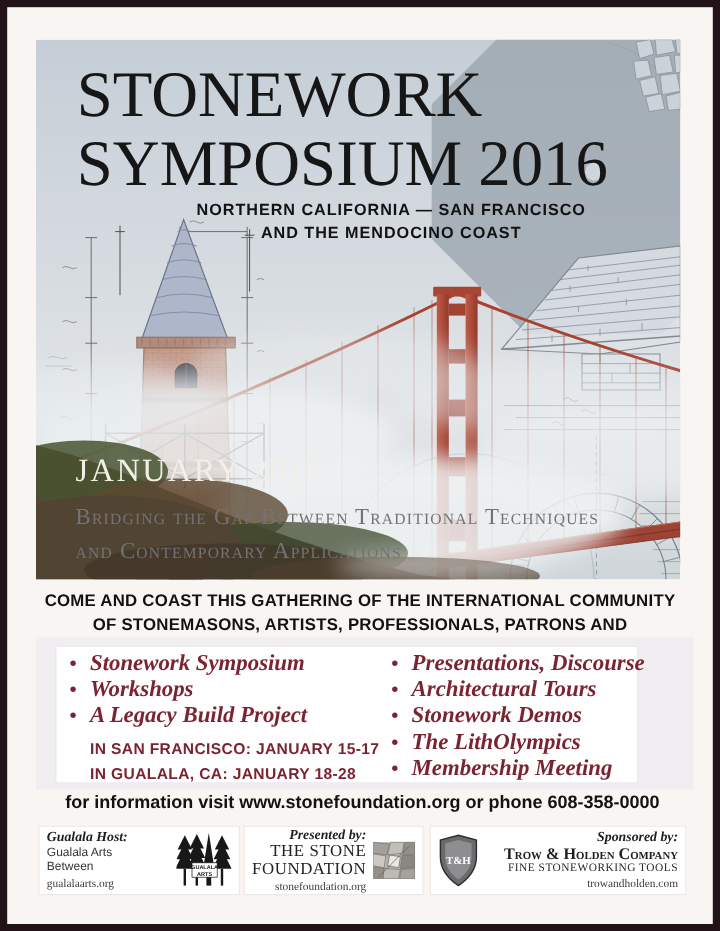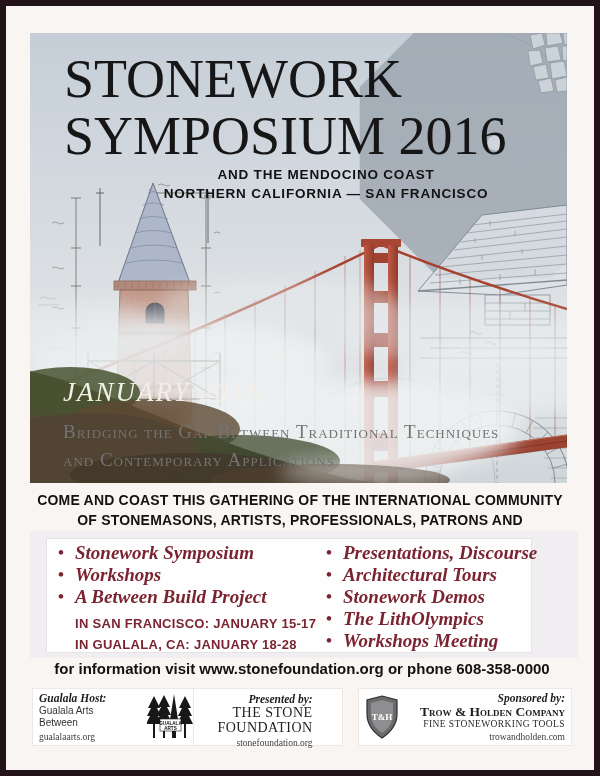--- a/index.html
+++ b/index.html
@@ -10,21 +10,21 @@
 
   
   .photo{left:30px;top:33px;width:537px;height:450px;overflow:hidden;}
   .photo svg{position:absolute;left:0;top:0;}
 
   .title{left:34px;top:18px;font-family:"Liberation Serif",serif;font-size:54px;line-height:57px;
          color:#161616;letter-spacing:0px;white-space:nowrap;}
   .subtitle{left:78px;top:132px;width:436px;text-align:center;font-weight:bold;font-size:13.5px;
             line-height:19px;letter-spacing:.8px;color:#121212;}
   .date-overlay{left:33px;top:344px;font-family:"Liberation Serif",serif;font-size:27px;
-                letter-spacing:2px;color:#f3efe6;font-style:italic;}
+                letter-spacing:2px;color:#f3efe6;}
   .tagline{left:33px;top:385px;font-family:"Liberation Serif",serif;font-variant:small-caps;
            font-size:19px;line-height:28px;letter-spacing:1px;color:#737373;}
 
   
   .invitation{left:30px;top:490px;width:540px;text-align:center;font-weight:bold;
               font-size:14px;line-height:20px;letter-spacing:.2px;color:#121212;}
   .panel{left:30px;top:531px;width:548px;height:127px;background:#f0eef1;}
   .bullets-box{left:46px;top:538px;width:484px;height:113px;background:#fefefe;border:1px solid #e7e4e8;}
   .col{color:#7b2431;}
   .col-left{left:58px;top:542px;}
@@ -34,21 +34,21 @@
   .b-item .dot{width:17px;font-style:normal;font-size:17px;}
   .b-details{margin:5px 0 0 17px;font-weight:bold;font-size:13px;line-height:21px;
              letter-spacing:.3px;color:#7b2431;}
   .info-line{left:32px;top:660px;width:540px;text-align:center;font-weight:bold;
              font-size:15px;color:#121212;}
 
   
   .fbox{top:688px;height:58px;background:#ffffff;border:1px solid #efe7e3;box-sizing:border-box;
         display:flex;align-items:center;}
   .fbox1{left:32px;width:168px;padding:4px 6px;}
-  .fbox2{left:193px;width:150px;padding:4px 6px;flex-direction:column;}
+  .fbox2{left:203px;width:150px;padding:4px 6px;}
   .fbox3{left:358px;width:214px;padding:4px 6px;}
   .serif-label{font-family:"Liberation Serif",serif;font-style:italic;font-weight:bold;
                font-size:11.5px;color:#1d1d1d;}
   .host-text{flex:1;}
   .host-name{font-size:10px;line-height:12px;color:#333;margin-top:1px;}
   .small-url{font-size:9.5px;color:#3d3d3d;margin-top:3px;font-family:Liberation Serif, serif;}
   .pres-text{flex:1;text-align:right;padding-right:6px;}
   .pres-name{font-family:"Liberation Serif",serif;font-size:14px;line-height:15px;
              letter-spacing:.5px;color:#222;}
   .spon-text{flex:1;text-align:right;}
@@ -209,22 +209,22 @@
         <ellipse cx="300" cy="447" rx="120" ry="16" fill="#4e3e2e" opacity="0.8"></ellipse>
       </g>
       <ellipse cx="340" cy="438" rx="90" ry="13" fill="#eef1f2" opacity="0.5" filter="url(#fogBlur)"></ellipse>
     </svg>
 
     <div class="abs title">
       <div>STONEWORK</div>
       <div>SYMPOSIUM 2016</div>
     </div>
     <div class="abs subtitle">
+      <div>NORTHERN CALIFORNIA — SAN FRANCISCO</div>
       <div>AND THE MENDOCINO COAST</div>
-      <div>NORTHERN CALIFORNIA — SAN FRANCISCO</div>
     </div>
     <div class="abs date-overlay">JANUARY 2016</div>
     <div class="abs tagline">
       <div>Bridging the Gap Between Traditional Techniques</div>
       <div>and Contemporary Applications</div>
     </div>
   </div>
 
   <div class="abs invitation">
     <div>COME AND COAST THIS GATHERING OF THE INTERNATIONAL COMMUNITY</div>
@@ -238,21 +238,21 @@
     <div class="b-item">
         <span class="dot">•</span>
         <span>Stonework Symposium</span>
       </div>
     <div class="b-item">
         <span class="dot">•</span>
         <span>Workshops</span>
       </div>
     <div class="b-item">
         <span class="dot">•</span>
-        <span>A Between Build Project</span>
+        <span>A Legacy Build Project</span>
       </div>
     <div class="b-details">
       <div>IN SAN FRANCISCO: JANUARY 15-17</div>
       <div>IN GUALALA, CA: JANUARY 18-28</div>
     </div>
   </div>
 
   <div class="abs col col-right">
     <div class="b-item">
         <span class="dot">•</span>
@@ -265,21 +265,21 @@
     <div class="b-item">
         <span class="dot">•</span>
         <span>Stonework Demos</span>
       </div>
     <div class="b-item">
         <span class="dot">•</span>
         <span>The LithOlympics</span>
       </div>
     <div class="b-item">
         <span class="dot">•</span>
-        <span>Workshops Meeting</span>
+        <span>Membership Meeting</span>
       </div>
   </div>
 
   <div class="abs info-line">for information visit www.stonefoundation.org or phone 608-358-0000</div>
 
   <div class="abs fbox fbox1">
     <div class="host-text">
       <div class="serif-label">Gualala Host:</div>
       <div class="host-name">
         <div>Gualala Arts</div>

